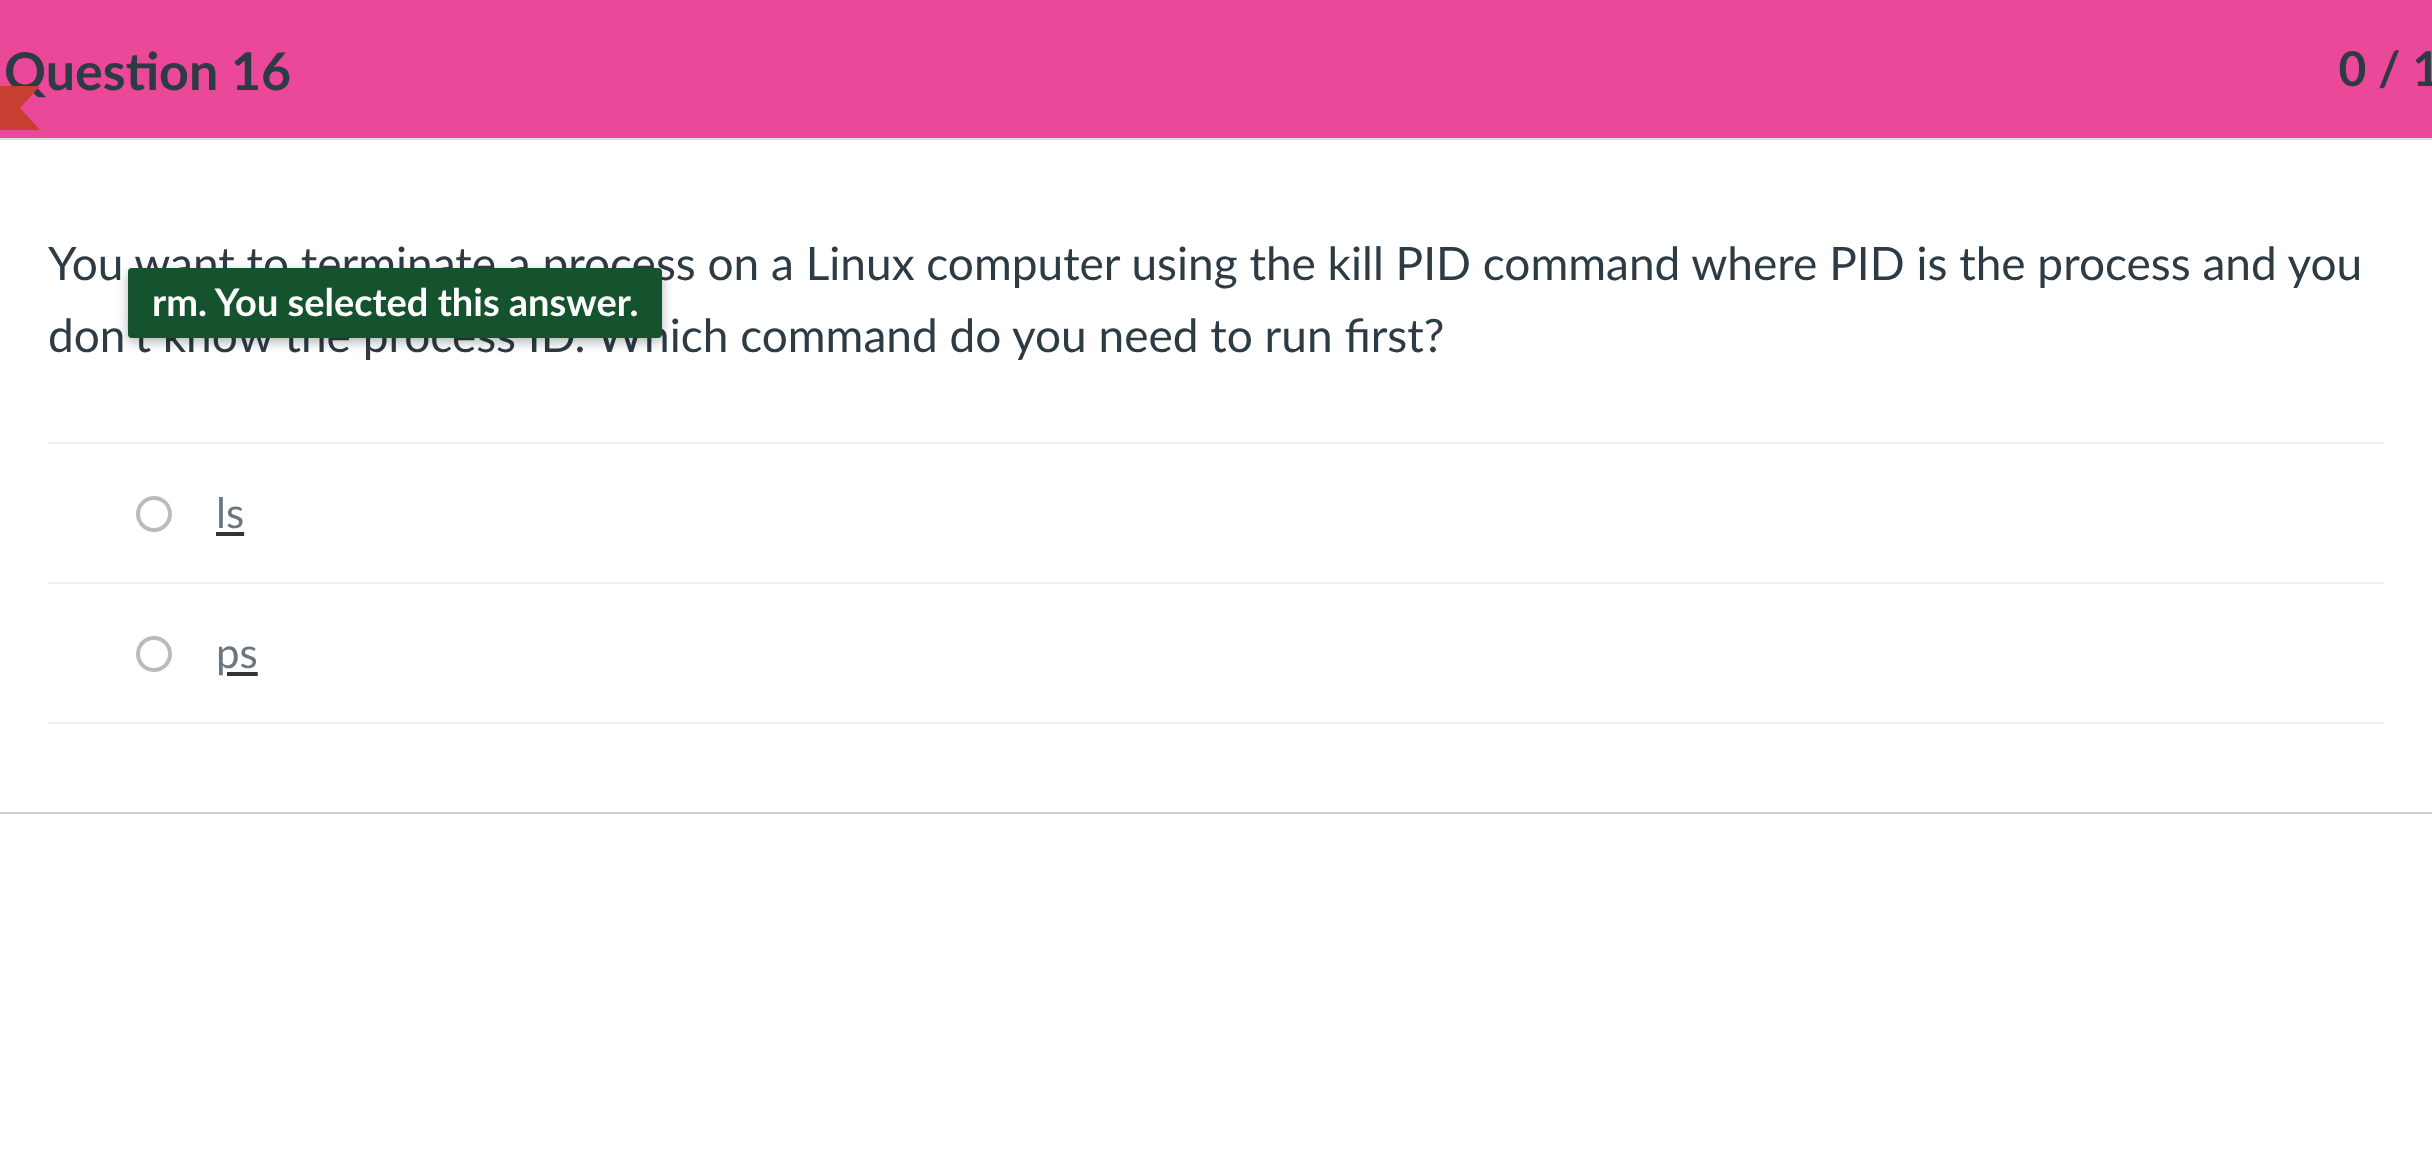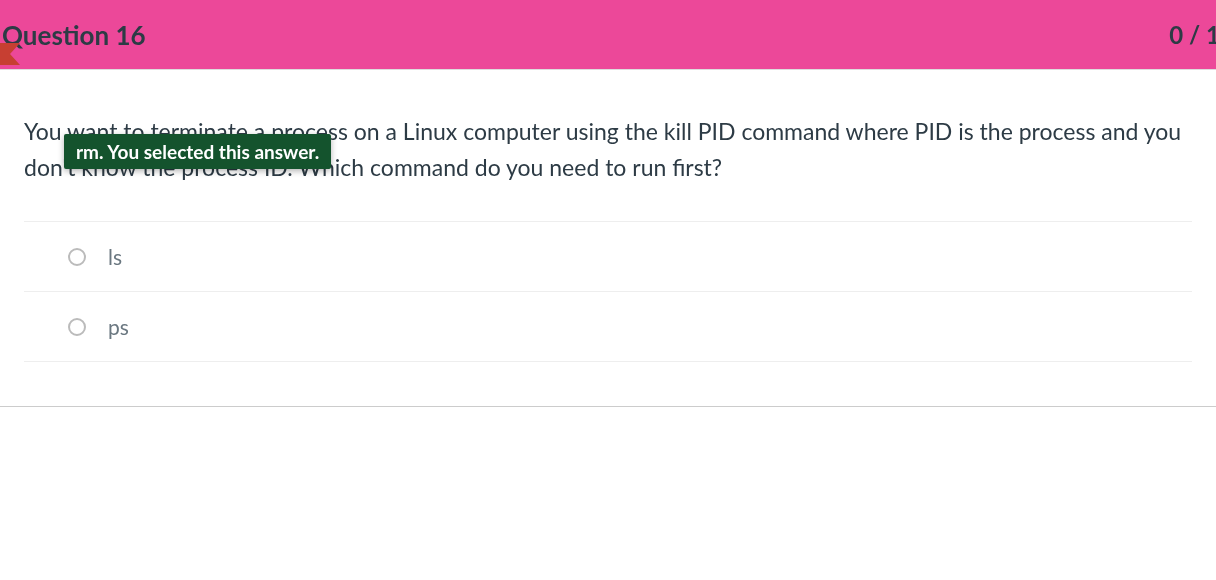--- a/index.html
+++ b/index.html
@@ -75,20 +75,21 @@
       font-weight: bold;
     }
     .options {
       margin-top: 12px;
     }
     .option {
       display: flex;
       align-items: center;
       padding: 22px 0 22px 44px;
       border-top: 1px solid #eee;
+      text-decoration: underline;
     }
     .option:last-child {
       border-bottom: 1px solid #eee;
     }
     .radio {
       width: 18px;
       height: 18px;
       border: 2px solid #bbb;
       border-radius: 50%;
       margin-right: 22px;

